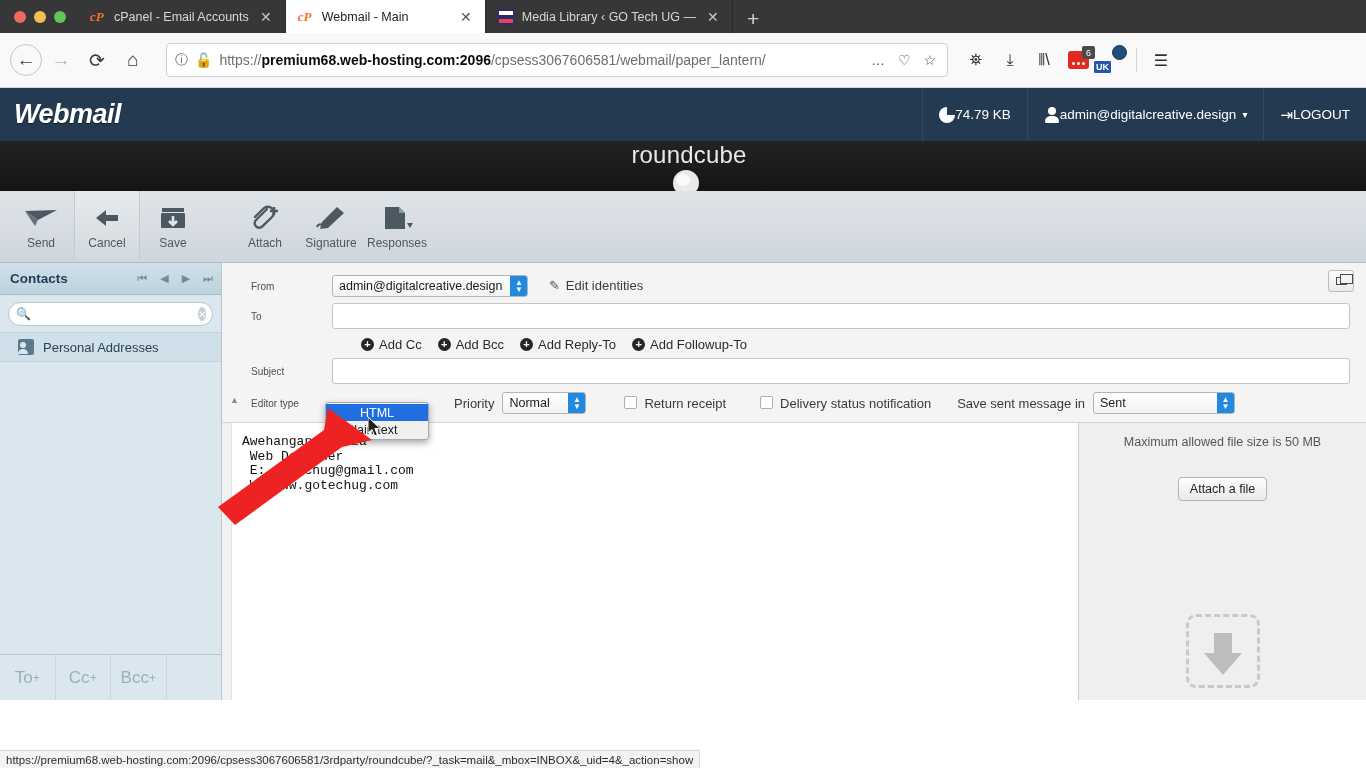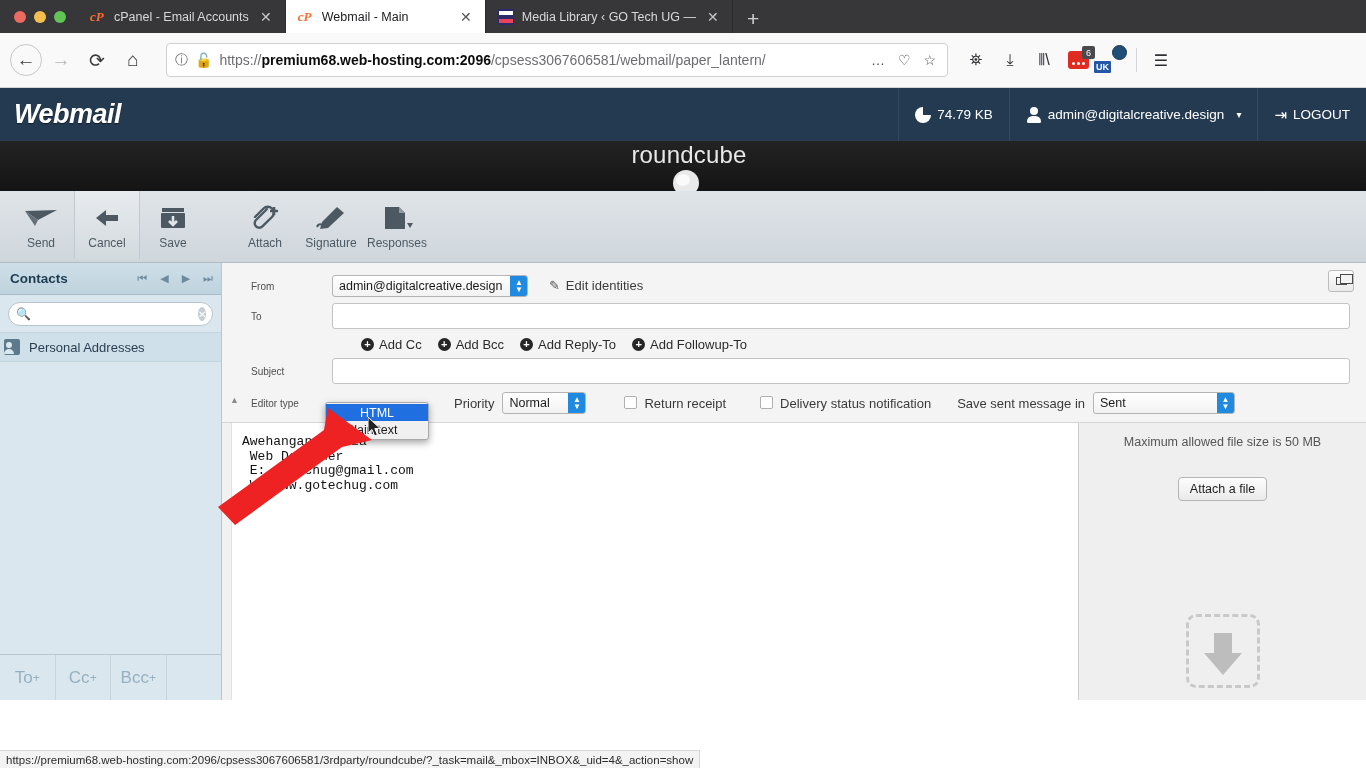--- a/index.html
+++ b/index.html
@@ -90,21 +90,21 @@
     height: 53px; background: #243a50; display: flex; align-items: center;
     position: relative;
   }
   .wm-logo {
     color: #fff; font: italic bold 27px "Liberation Sans", sans-serif;
     letter-spacing: -0.5px; padding-left: 14px;
     text-shadow: 0 1px 1px rgba(0,0,0,.5);
   }
   .wm-right { margin-left: auto; display: flex; align-items: center; height: 53px; }
   .wm-cell {
-    display: flex; align-items: center; gap: 6px; height: 53px; padding: 0 16px;
+    display: flex; align-items: center; gap: 0; height: 53px; padding: 0 16px;
     color: #fff; font-size: 13.5px; border-left: 1px solid #33495f;
   }
   .pie {
     width: 16px; height: 16px; border-radius: 50%; background: #fff; position: relative;
   }
   .pie:after { content:""; position:absolute; right:0; top:0; width:8px; height:8px; background:#243a50; }
 
   .rc-bar {
     height: 50px; background: #1b1b1b; display: flex; align-items: center; position: relative;
     background: linear-gradient(#232323, #141414);
@@ -161,21 +161,21 @@
     height: 24px; background: #fff; border: 1px solid #b5c4cd; border-radius: 12px;
     display: flex; align-items: center; padding: 0 7px; gap: 6px;
   }
   .cp-search input {
     border: 0; outline: none; flex: 1 1 auto; font-size: 12px; background: transparent; color:#333;
   }
   .cp-clear { width: 14px; height: 14px; border-radius: 50%; background: #c5ced3; color: #fff;
     font-size: 10px; display: flex; align-items: center; justify-content: center; }
   .cp-list { flex: 1 1 auto; }
   .cp-item {
-    display: flex; align-items: center; gap: 9px; padding: 6px 4px;
+    display: flex; align-items: center; gap: 9px; padding: 6px 18px;
     background: #d0e0ea; border-top: 1px solid #c2d4de; border-bottom: 1px solid #c2d4de;
     font-size: 13px; color: #2a4052;
   }
   .addrbook { width: 16px; height: 16px; background: #5d7a8c; border-radius: 2px; position: relative; }
   .addrbook:before { content:""; position:absolute; left:2px; top:3px; width:6px;height:6px;border-radius:50%;background:#dbe7ee;}
   .addrbook:after { content:""; position:absolute; left:0px; bottom:1px; width:10px;height:5px;border-radius:5px 5px 0 0;background:#dbe7ee;}
   .cp-foot { height: 46px; display: flex; border-top: 1px solid #b9c6ce; background: #dbe7ee; }
   .cp-foot .fb {
     flex: 1 1 0; display: flex; align-items: center; justify-content: center;
     color: #97b0bf; font-size: 17px; border-right: 1px solid #c7d6de;

